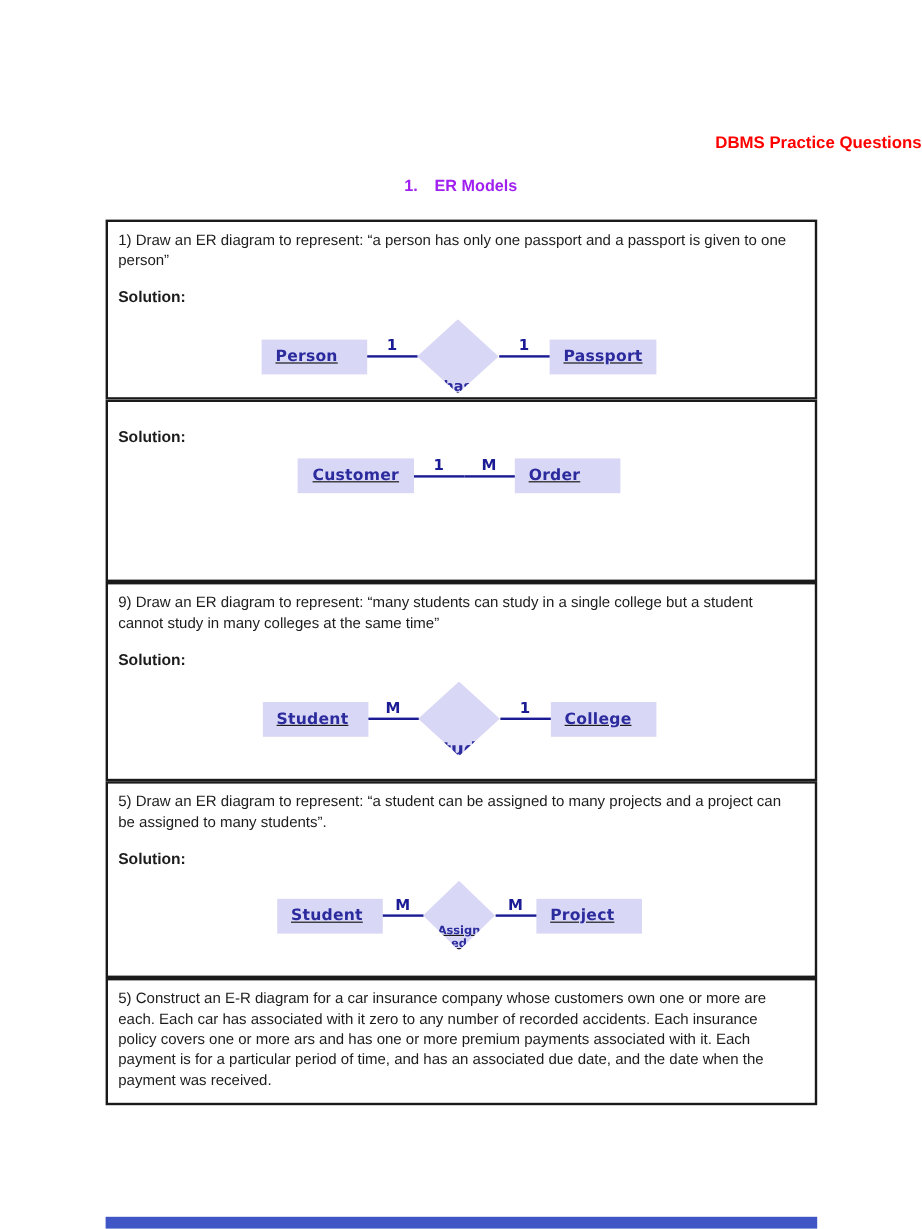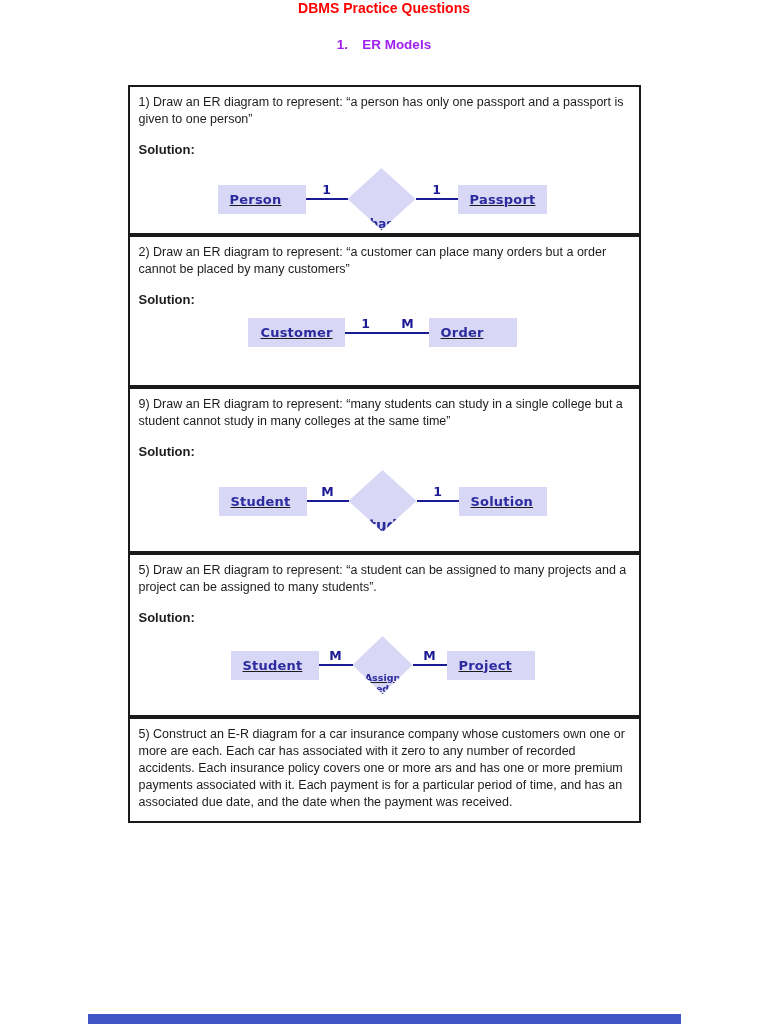--- a/index.html
+++ b/index.html
@@ -1,23 +1,23 @@
 <!DOCTYPE html>
 <html><head>
 <meta charset="utf-8">
 <style>
   html,body{margin:0;padding:0;background:#ffffff;}
   body{width:768px;height:1024px;position:relative;overflow:hidden;
        font-family:"Liberation Sans",sans-serif;color:#1c1c1c;}
   .page{width:768px;height:1024px;position:relative;}
-  .doc-title{margin:0;text-align:center;
+  .doc-title{margin:0;padding-top:110px;text-align:right;
              font-size:14px;font-weight:bold;color:#ff0000;line-height:16px;}
   .section-heading{margin-top:21px;display:flex;justify-content:center;gap:14px;
                    font-size:13.5px;font-weight:bold;color:#a020f0;line-height:16px;}
-  .qtable{width:513px;margin:32px auto 0 auto;}
+  .qtable{width:593px;margin:20px auto 0 auto;}
   .qrow{box-sizing:border-box;border:2px solid #1a1a1a;background:#ffffff;
         padding:7px 12px 6px 9px;}
   .qrow + .qrow{margin-top:0px;}
   .r1{height:150px;} .r2{height:152px;} .r3{height:166px;} .r4{height:164px;} .r5{height:106px;}
   .q-text{font-size:12.5px;line-height:17px;margin:0;}
   .solution{font-size:13px;line-height:17px;margin:13px 0 0 0;font-weight:bold;}
   .diagram{margin-top:10px;display:flex;align-items:center;justify-content:center;
            font-family:"DejaVu Sans",sans-serif;text-decoration:underline;}
   .entity{flex:none;box-sizing:border-box;min-width:88px;padding:7px 12px;
           background:#d9d7f6;color:#2b2b9e;font-size:13px;font-weight:600;
@@ -63,21 +63,20 @@
           <span class="rel-label">has</span>
         </div>
         <div class="conn">
           <span class="card">1</span>
         </div>
         <div class="entity">Passport</div>
       </div>
     </div>
 
     <div class="qrow r2">
-      <p class="q-text">2) Draw an ER diagram to represent: “a customer can place many orders but a order cannot be placed by many customers”</p>
       <p class="solution">Solution:</p>
       <div class="diagram">
         <div class="entity">Customer</div>
         <div class="conn">
           <span class="card">1</span>
         </div>
         <div class="conn">
           <span class="card">M</span>
         </div>
         <div class="entity">Order</div>
@@ -91,21 +90,21 @@
         <div class="entity">Student</div>
         <div class="conn">
           <span class="card">M</span>
         </div>
         <div class="diamond">
           <span class="rel-label rel-s">Study</span>
         </div>
         <div class="conn">
           <span class="card">1</span>
         </div>
-        <div class="entity">Solution</div>
+        <div class="entity">College</div>
       </div>
     </div>
 
     <div class="qrow r4">
       <p class="q-text">5) Draw an ER diagram to represent: “a student can be assigned to many projects and a project can be assigned to many students”.</p>
       <p class="solution">Solution:</p>
       <div class="diagram">
         <div class="entity">Student</div>
         <div class="conn conn-s">
           <span class="card">M</span>

